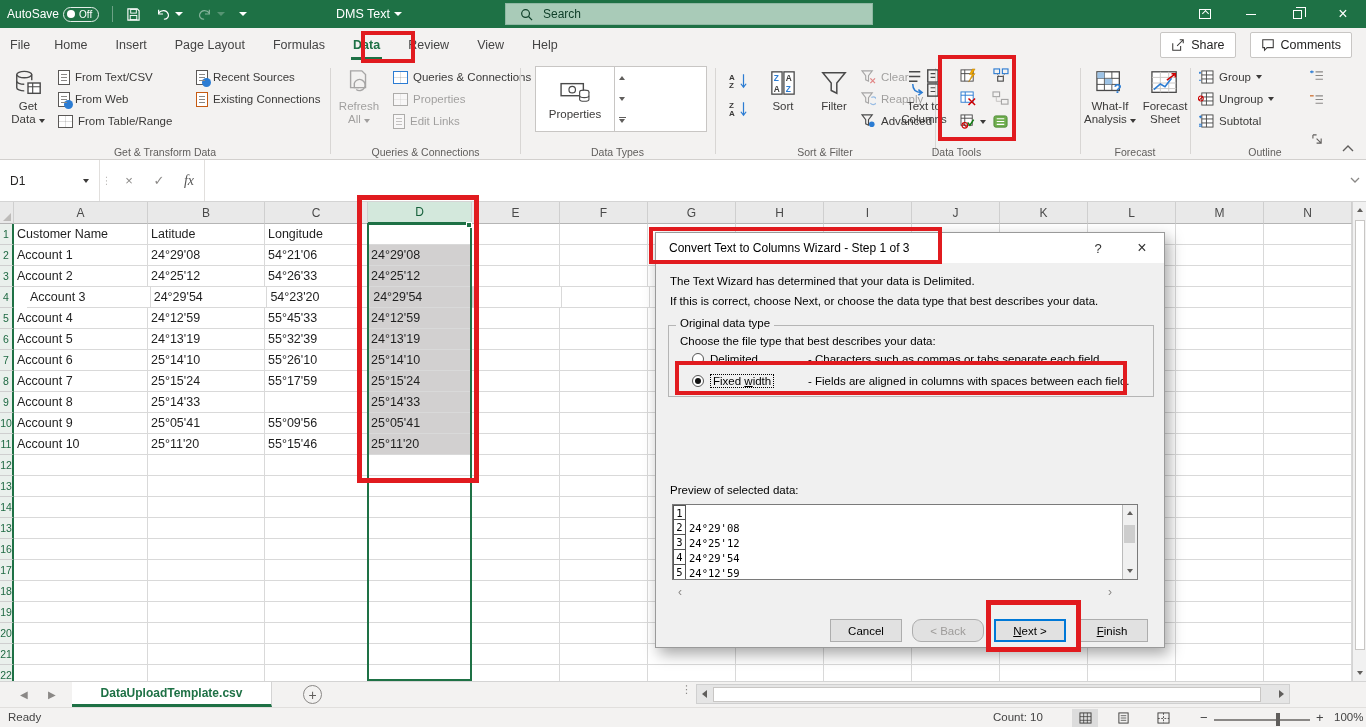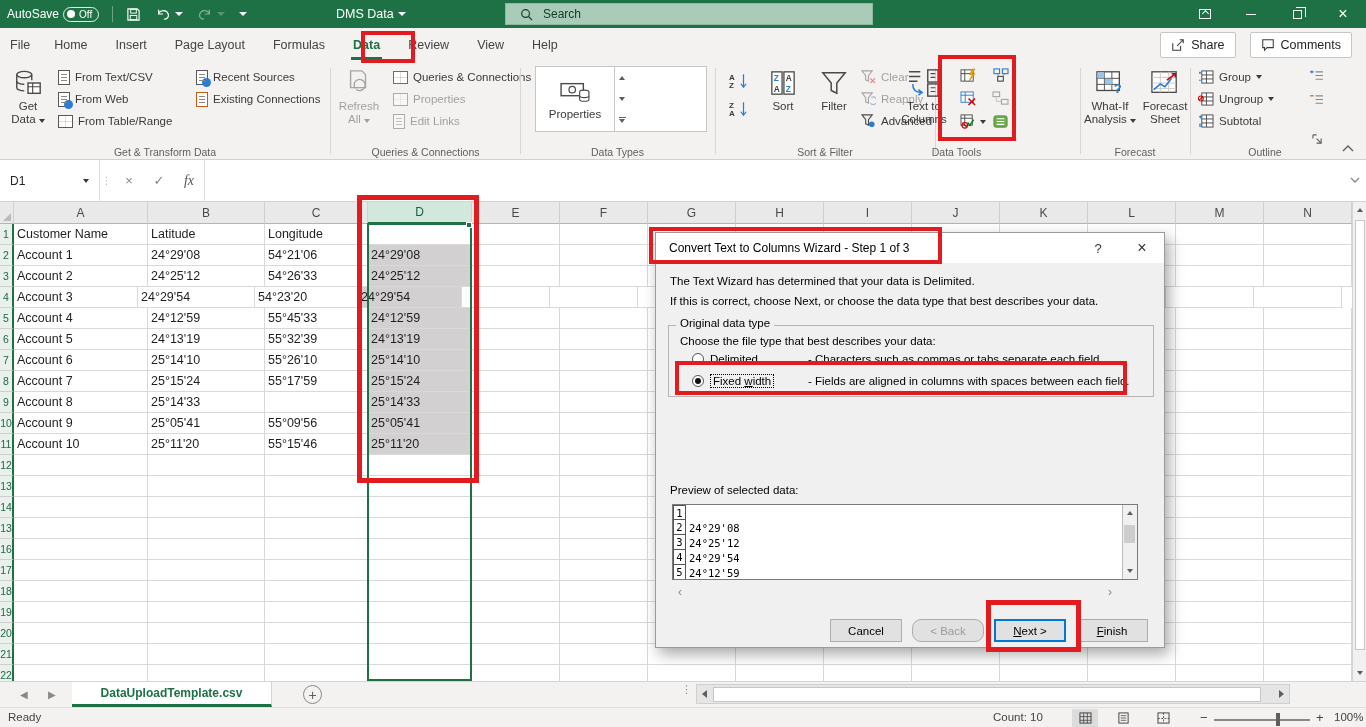--- a/index.html
+++ b/index.html
@@ -163,21 +163,21 @@
     <div class="tb-item disabled">
       <svg width="16" height="14" viewBox="0 0 18 16">
           <path d="M14 3 L14 8 L9 8 M14 7 C11 3 5 3 3 8 C2 11 4 14 8 14" fill="none" stroke="#fff" stroke-width="1.4"></path>
         </svg>
       <span class="chev dim"></span>
     </div>
     <div class="tb-item">
         <span class="chev" style="margin-left:0"></span>
       </div>
     <div id="doc-title">
-      <span>DMS Data</span>
+      <span>DMS Text</span>
       <span class="chev"></span>
     </div>
     <div id="search-box">
       <svg width="13" height="13" viewBox="0 0 14 14">
           <circle cx="6" cy="6" r="4.2" fill="none" stroke="#10402a" stroke-width="1.3"></circle>
           <line x1="9.2" y1="9.2" x2="13" y2="13" stroke="#10402a" stroke-width="1.3"></line>
         </svg>
       <span>Search</span>
     </div>
     <div id="win-controls">
@@ -628,21 +628,21 @@
         <div class="cell" style="width: 88px;"></div>
         <div class="cell" style="width: 88px;"></div>
         <div class="cell" style="width: 88px;"></div>
         <div class="cell" style="width: 88px;"></div>
         <div class="cell" style="width: 88px;"></div>
         <div class="cell" style="width: 88px;"></div>
         <div class="cell" style="width: 88px;"></div>
       </div>
       <div class="grid-row" style="top: 85px;">
         <div class="row-h">4</div>
-        <div class="cell" style="width: 124px;">Account 3</div>
+        <div class="cell" style="width: 124px; margin-left: 13px;">Account 3</div>
         <div class="cell" style="width: 117px;">24°29'54</div>
         <div class="cell" style="width: 103px;">54°23'20</div>
         <div class="cell selgray" style="width: 104px;">24°29'54</div>
         <div class="cell" style="width: 88px;"></div>
         <div class="cell" style="width: 88px;"></div>
         <div class="cell" style="width: 88px;"></div>
         <div class="cell" style="width: 88px;"></div>
         <div class="cell" style="width: 88px;"></div>
         <div class="cell" style="width: 88px;"></div>
         <div class="cell" style="width: 88px;"></div>

